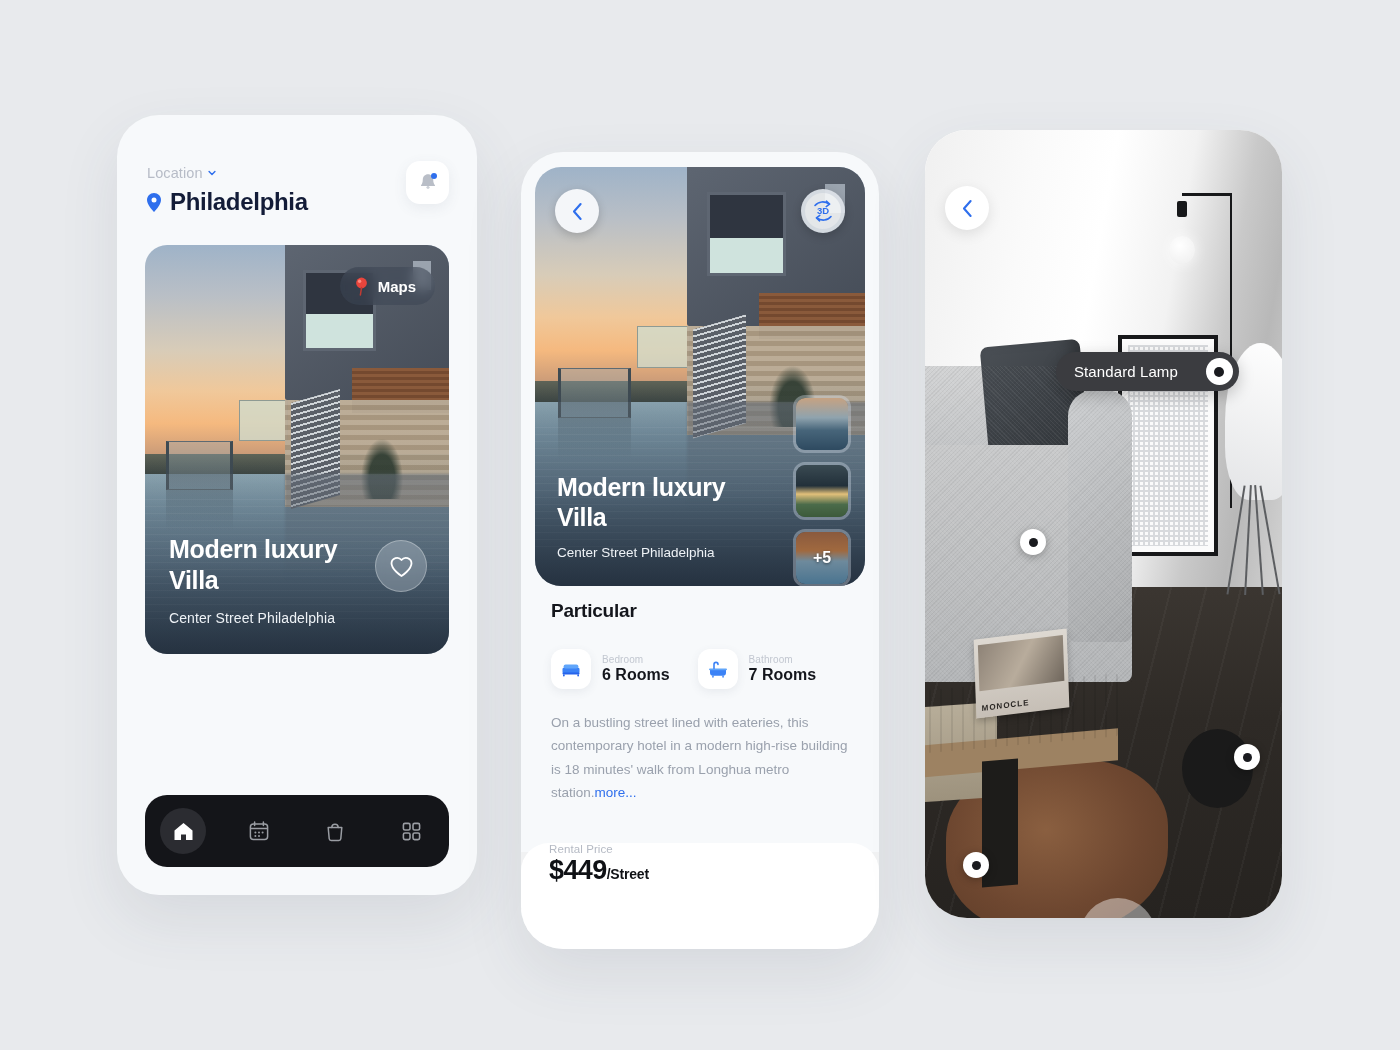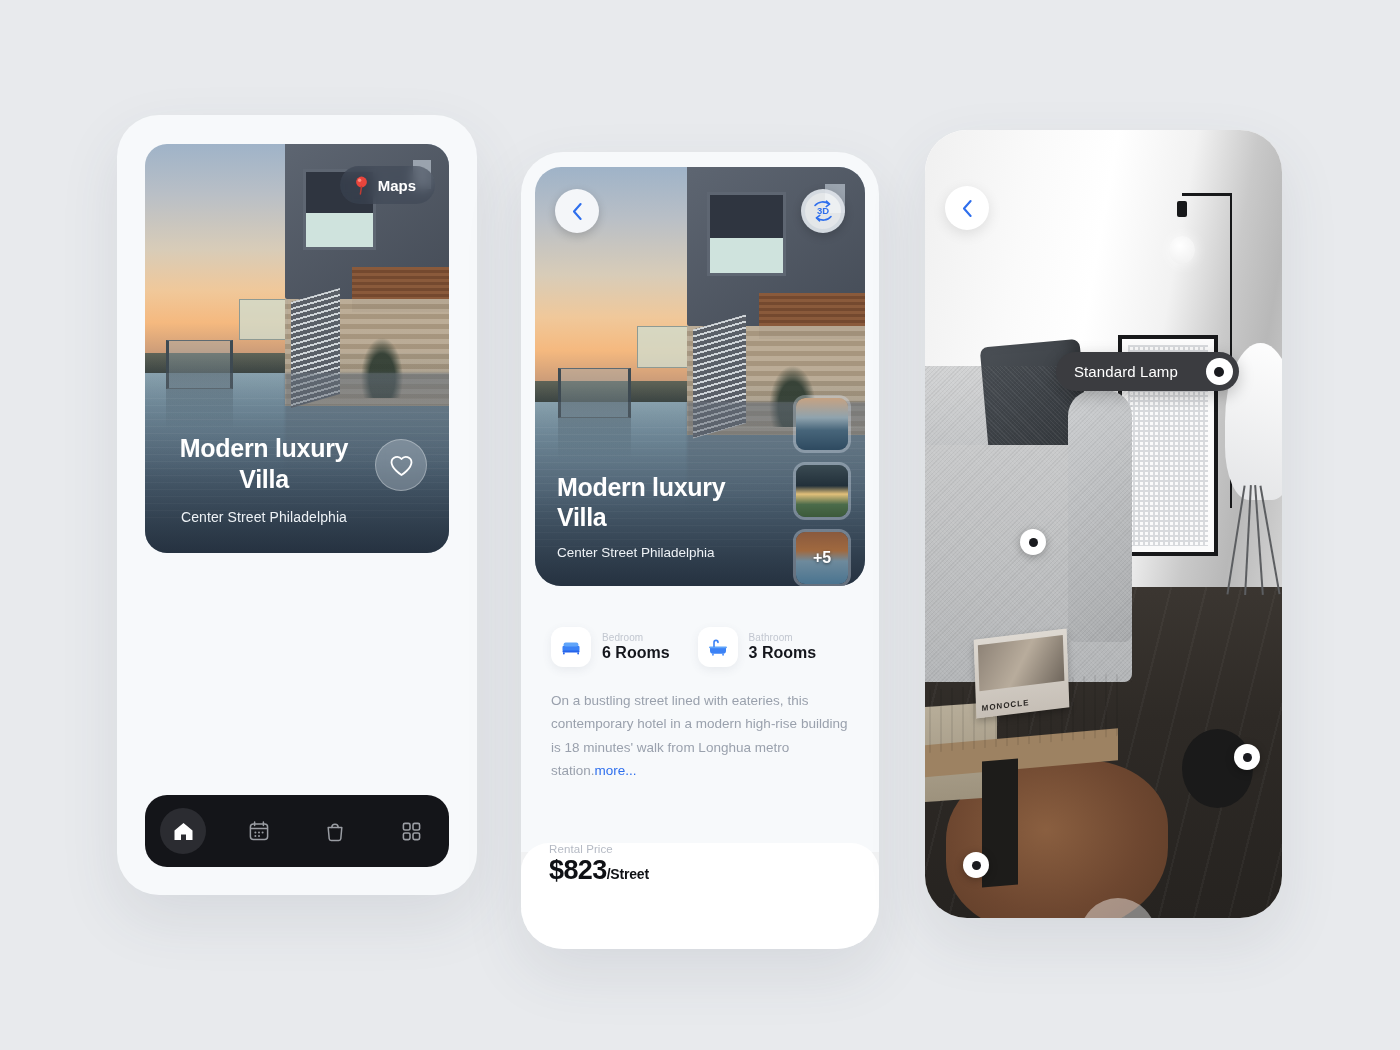--- a/index.html
+++ b/index.html
@@ -62,21 +62,21 @@
   }
   .search-input::placeholder { color: #bdc2cc; }
   .filter-btn {
     width: 41px; height: 41px; border-radius: 13px; background: #14151a;
     display: flex; align-items: center; justify-content: center; flex: none;
   }
 
   
   .villa-card {
     margin: 29px 28px 0 28px; height: 409px; border-radius: 22px;
-    position: relative; overflow: hidden; text-align: center;
+    position: relative; overflow: hidden;
   }
   .photo { position: absolute; inset: 0; }
 
   
   .sky { position:absolute; left:0; right:0; top:0; height:56%;
     background: linear-gradient(to bottom, #9fb3c8 0%, #b9bfc6 22%, #d8ccb8 46%, #f0c89a 64%, #f5b97f 78%, #c99a78 92%, #8d8a86 100%); }
   .water { position:absolute; left:0; right:0; bottom:0; height:44%;
     background: linear-gradient(to bottom, #7e9aa8 0%, #6b8798 18%, #5c7385 45%, #4e6274 75%, #3f5062 100%); }
   .hills { position:absolute; left:0; right:0; height:5%; top:51%;
     background: linear-gradient(to bottom,#4b5a52,#2f3a38); opacity:.85; }
@@ -298,20 +298,44 @@
   .ar-label-dot { width: 27px; height: 27px; border-radius: 50%; background:#fff;
     display:flex; align-items:center; justify-content:center; }
   .ar-label-dot::after { content:''; width:10px; height:10px; border-radius:50%; background:#1a1b1f; }
   #back-ar { left: 20px; top: 56px; background:#fff; box-shadow: 0 4px 14px rgba(0,0,0,.10); }
 </style>
 </head>
 <body>
 
 <div class="phone" id="phone-home">
 
+  <div class="home-head">
+    <div class="loc-row">
+      <span class="loc-label">Location</span>
+      <svg class="chev-down" viewBox="0 0 12 12">
+        <path d="M2.5 4.3 L6 7.8 L9.5 4.3" fill="none" stroke="#2f6fed" stroke-width="1.7" stroke-linecap="round" stroke-linejoin="round"></path>
+      </svg>
+    </div>
+    <div class="city-row">
+      <svg class="pin-blue" viewBox="0 0 14 19">
+        <path d="M7 0C3.1 0 0 3.1 0 7c0 5 7 12 7 12s7-7 7-12c0-3.9-3.1-7-7-7z" fill="#2f6fed"></path>
+        <circle cx="7" cy="6.9" r="2.5" fill="#fff"></circle>
+      </svg>
+      <span class="city-name">Philadelphia</span>
+    </div>
+
+    <div class="bell-btn">
+      <svg width="20" height="21" viewBox="0 0 20 21">
+        <path d="M10 2.2c-3 0-5.2 2.3-5.2 5.2 0 3.6-1.1 4.8-1.7 5.6-.3.4 0 1 .5 1h12.8c.5 0 .8-.6.5-1-.6-.8-1.7-2-1.7-5.6 0-2.9-2.2-5.2-5.2-5.2z" fill="#b9bec7"></path>
+        <path d="M8.1 15.3a2 2 0 0 0 3.8 0z" fill="#b9bec7"></path>
+        <rect x="8.7" y="14" width="2.6" height="1.5" rx=".7" fill="#cfd3da"></rect>
+      </svg>
+      <span class="bell-dot"></span>
+    </div>
+  </div>
 
 
   <div class="villa-card">
     <div class="photo">
       <div class="sky"></div>
         <div class="hills"></div>
         <div class="water"></div>
       <div class="pergola"></div>
         <div class="glassbox"></div>
       <div class="bld-main"></div>
@@ -437,20 +461,21 @@
       </div>
     </div>
 
     <div class="hero-copy">
       <div class="hero-title">Modern luxury Villa</div>
       <div class="hero-sub">Center Street Philadelphia</div>
     </div>
   </div>
 
   <div class="detail-body">
+    <div class="sec-title">Particular</div>
 
     <div class="specs">
       <div class="spec">
         <div class="spec-ico">
           <svg width="22" height="22" viewBox="0 0 22 22">
             <rect x="2.5" y="9.5" width="17" height="6" rx="1.6" fill="#3b82f6"></rect>
             <rect x="3.6" y="6.6" width="14.8" height="4" rx="2" fill="#60a5fa"></rect>
             <rect x="2.5" y="14.6" width="17" height="1.8" rx=".9" fill="#2563eb"></rect>
             <rect x="3" y="16.2" width="1.7" height="2.4" rx=".8" fill="#2563eb"></rect>
             <rect x="17.3" y="16.2" width="1.7" height="2.4" rx=".8" fill="#2563eb"></rect>
@@ -466,21 +491,21 @@
           <svg width="22" height="22" viewBox="0 0 22 22">
             <path d="M3 11.5h16v3.2a3 3 0 0 1-3 3H6a3 3 0 0 1-3-3z" fill="#3b82f6"></path>
             <rect x="2" y="10.4" width="18" height="1.9" rx=".95" fill="#60a5fa"></rect>
             <path d="M7 10.4V6.4a2 2 0 0 1 4 0" fill="none" stroke="#3b82f6" stroke-width="1.6" stroke-linecap="round"></path>
             <rect x="5.2" y="17.4" width="1.5" height="2.4" rx=".7" fill="#3b82f6"></rect>
             <rect x="15.3" y="17.4" width="1.5" height="2.4" rx=".7" fill="#3b82f6"></rect>
           </svg>
         </div>
         <div>
           <div class="spec-lab">Bathroom</div>
-          <div class="spec-val">3 Rooms</div>
+          <div class="spec-val">7 Rooms</div>
         </div>
       </div>
     </div>
 
     <div class="desc">
       <span>On a bustling street lined with eateries, this contemporary hotel in a modern high-rise building is 18 minutes' walk from Longhua metro station.</span><span class="more">more...</span>
     </div>
 
     <div class="mapwrap">
       <div class="map-bg"></div>
@@ -500,21 +525,21 @@
       <svg class="mappin" viewBox="0 0 24 32">
         <path d="M12 0C5.4 0 0 5.4 0 12c0 8.6 12 20 12 20s12-11.4 12-20C24 5.4 18.6 0 12 0z" fill="#2f6fed"></path>
         <circle cx="12" cy="11.8" r="4.6" fill="#fff"></circle>
       </svg>
     </div>
 
     <div class="paybar">
       <div>
         <div class="price-lab">Rental Price</div>
         <div>
-          <span class="price-val">$823</span><span class="price-per">/Street</span>
+          <span class="price-val">$449</span><span class="price-per">/Street</span>
         </div>
       </div>
     </div>
   </div>
 </div>
 
 <div class="phone" id="phone-ar">
   <div class="ar-scene">
     <div class="ar-wall"></div>
     <div class="ar-floor"></div>

